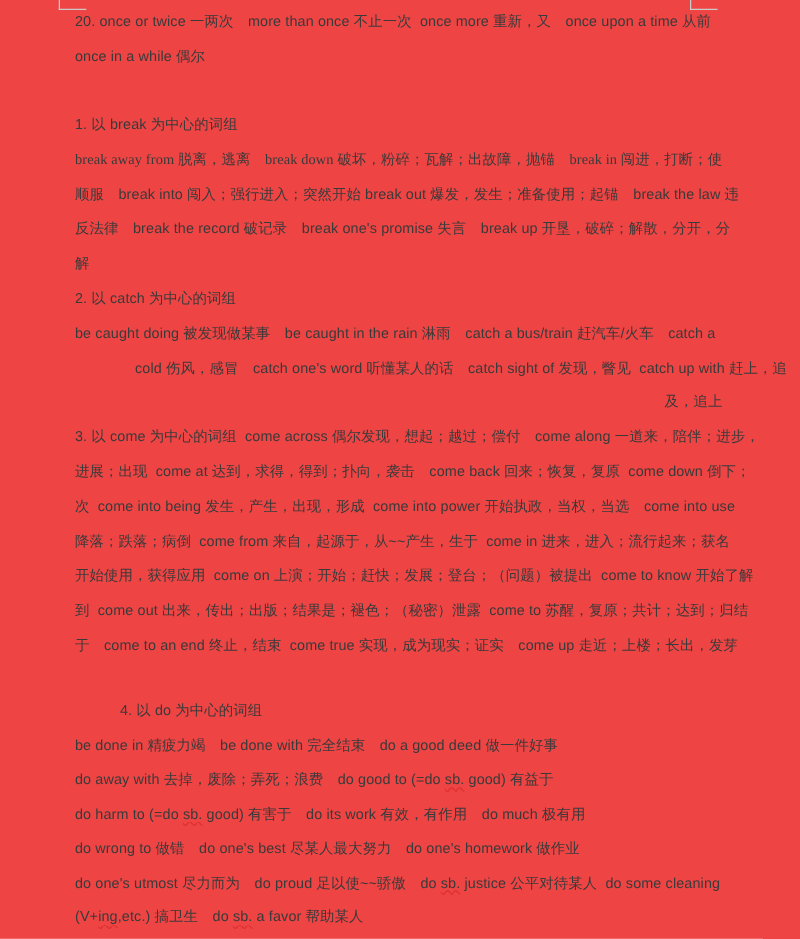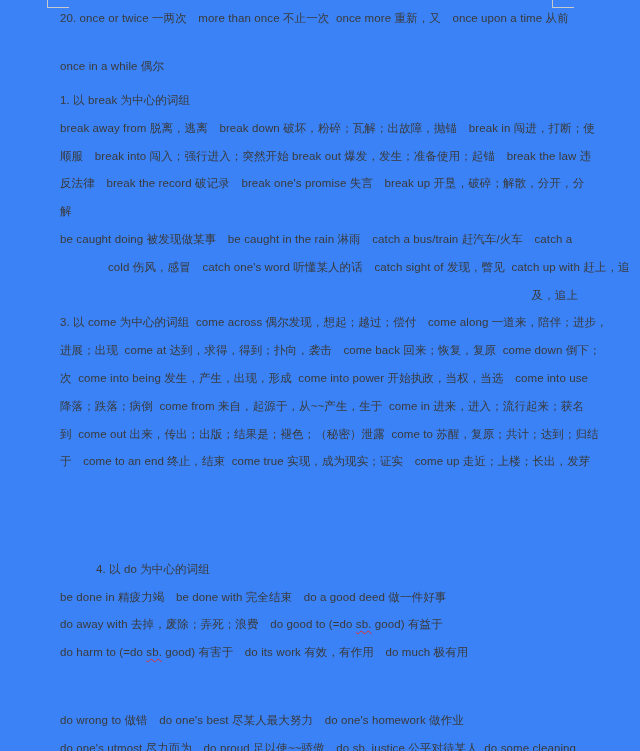--- a/index.html
+++ b/index.html
@@ -10,21 +10,21 @@
     width: 640px;
     height: 751px;
     background: #ffffff;
     overflow: hidden;
     position: relative;
     font-family: "Liberation Sans", "DejaVu Sans", sans-serif;
   }
   .page {
     position: absolute;
     inset: 0;
-    background: #3b82f6;
+    background: #ef4444;
   }
   .crop-mark {
     position: absolute;
     top: 0;
     width: 21px;
     height: 7px;
     border-bottom: 1px solid #c9c9c9;
     border-left: 1px solid #c9c9c9;
   }
   .crop-mark.left  { left: 47px; }
@@ -51,41 +51,43 @@
 </style>
 </head>
 <body style="background: rgb(255, 255, 255);">
 
 <div class="page">
   <div class="crop-mark left"></div>
   <div class="crop-mark right"></div>
   <div>
       <div class="block" style="top: 4px;">
         <div class="line" style="height: 28px; line-height: 28px; color: rgb(58, 58, 58);"><span>20. once or twice 一两次　more than once 不止一次  once more 重新，又　once upon a time 从前</span></div>
-        <div class="line" style="height: 28px; line-height: 28px; color: rgb(58, 58, 58); margin-top: 20px;"><span>once in a while 偶尔</span></div>
+        <div class="line" style="height: 28px; line-height: 28px; color: rgb(58, 58, 58);"><span>once in a while 偶尔</span></div>
       </div>
       <div class="block" style="top: 87px;">
         <div class="line" style="height: 27.8px; line-height: 27.8px; color: rgb(58, 58, 58);"><span>1. 以 break 为中心的词组</span></div>
-        <div class="line" style="height: 27.8px; line-height: 27.8px; color: rgb(58, 58, 58);"><span>break away from 脱离，逃离　break down 破坏，粉碎；瓦解；出故障，抛锚　break in 闯进，打断；使</span></div>
+        <div class="line" style="height: 27.8px; line-height: 27.8px; color: rgb(58, 58, 58); font-family: Liberation Serif, serif;"><span>break away from 脱离，逃离　break down 破坏，粉碎；瓦解；出故障，抛锚　break in 闯进，打断；使</span></div>
         <div class="line" style="height: 27.8px; line-height: 27.8px; color: rgb(58, 58, 58);"><span>顺服　break into 闯入；强行进入；突然开始 break out 爆发，发生；准备使用；起锚　break the law 违</span></div>
         <div class="line" style="height: 27.8px; line-height: 27.8px; color: rgb(58, 58, 58);"><span>反法律　break the record 破记录　break one's promise 失言　break up 开垦，破碎；解散，分开，分</span></div>
         <div class="line" style="height: 27.8px; line-height: 27.8px; color: rgb(58, 58, 58);"><span>解</span></div>
+        <div class="line" style="height: 27.8px; line-height: 27.8px; color: rgb(58, 58, 58);"><span>2. 以 catch 为中心的词组</span></div>
         <div class="line" style="height: 27.8px; line-height: 27.8px; color: rgb(58, 58, 58);"><span>be caught doing 被发现做某事　be caught in the rain 淋雨　catch a bus/train 赶汽车/火车　catch a</span></div>
         <div class="line" style="height: 27.8px; line-height: 27.8px; color: rgb(58, 58, 58); margin-left: 48px;"><span>cold 伤风，感冒　catch one's word 听懂某人的话　catch sight of 发现，瞥见  catch up with 赶上，追</span></div>
         <div class="line" style="height: 27.8px; line-height: 27.8px; color: rgb(58, 58, 58); text-align: right;"><span>及，追上</span></div>
         <div class="line" style="height: 27.8px; line-height: 27.8px; color: rgb(58, 58, 58);"><span>3. 以 come 为中心的词组  come across 偶尔发现，想起；越过；偿付　come along 一道来，陪伴；进步，</span></div>
         <div class="line" style="height: 27.8px; line-height: 27.8px; color: rgb(58, 58, 58);"><span>进展；出现  come at 达到，求得，得到；扑向，袭击　come back 回来；恢复，复原  come down 倒下；</span></div>
         <div class="line" style="height: 27.8px; line-height: 27.8px; color: rgb(58, 58, 58);"><span>次  come into being 发生，产生，出现，形成  come into power 开始执政，当权，当选　come into use</span></div>
         <div class="line" style="height: 27.8px; line-height: 27.8px; color: rgb(58, 58, 58);"><span>降落；跌落；病倒  come from 来自，起源于，从~~产生，生于  come in 进来，进入；流行起来；获名</span></div>
+        <div class="line" style="height: 27.8px; line-height: 27.8px; color: rgb(58, 58, 58);"><span>开始使用，获得应用  come on 上演；开始；赶快；发展；登台；（问题）被提出  come to know 开始了解</span></div>
         <div class="line" style="height: 27.8px; line-height: 27.8px; color: rgb(58, 58, 58);"><span>到  come out 出来，传出；出版；结果是；褪色；（秘密）泄露  come to 苏醒，复原；共计；达到；归结</span></div>
         <div class="line" style="height: 27.8px; line-height: 27.8px; color: rgb(58, 58, 58);"><span>于　come to an end 终止，结束  come true 实现，成为现实；证实　come up 走近；上楼；长出，发芽</span></div>
       </div>
       <div class="block" style="top: 556px;">
         <div class="line" style="height: 27.5px; line-height: 27.5px; color: rgb(58, 58, 58); margin-left: 36px;"><span>4. 以 do 为中心的词组</span></div>
         <div class="line" style="height: 27.5px; line-height: 27.5px; color: rgb(58, 58, 58);"><span>be done in 精疲力竭　be done with 完全结束　do a good deed 做一件好事</span></div>
         <div class="line" style="height: 27.5px; line-height: 27.5px; color: rgb(58, 58, 58);"><span>do away with 去掉，废除；弄死；浪费　do good to (=do </span><span class="misspelled" style="text-decoration-color: rgb(224, 48, 48);">sb.</span><span> good) 有益于</span></div>
         <div class="line" style="height: 27.5px; line-height: 27.5px; color: rgb(58, 58, 58);"><span>do harm to (=do </span><span class="misspelled" style="text-decoration-color: rgb(224, 48, 48);">sb.</span><span> good) 有害于　do its work 有效，有作用　do much 极有用</span></div>
-        <div class="line" style="height: 27.5px; line-height: 27.5px; color: rgb(58, 58, 58); margin-top: 41px;"><span>do wrong to 做错　do one's best 尽某人最大努力　do one's homework 做作业</span></div>
+        <div class="line" style="height: 27.5px; line-height: 27.5px; color: rgb(58, 58, 58);"><span>do wrong to 做错　do one's best 尽某人最大努力　do one's homework 做作业</span></div>
         <div class="line" style="height: 27.5px; line-height: 27.5px; color: rgb(58, 58, 58);"><span>do one's utmost 尽力而为　do proud 足以使~~骄傲　do </span><span class="misspelled" style="text-decoration-color: rgb(224, 48, 48);">sb.</span><span> justice 公平对待某人  do some cleaning</span></div>
         <div class="line" style="height: 27.5px; line-height: 27.5px; color: rgb(58, 58, 58);"><span>(V+</span><span class="misspelled" style="text-decoration-color: rgb(224, 48, 48);">ing</span><span>,etc.) 搞卫生　do </span><span class="misspelled" style="text-decoration-color: rgb(224, 48, 48);">sb.</span><span> a favor 帮助某人</span></div>
       </div>
     </div>
 </div>
 
 </body></html>

